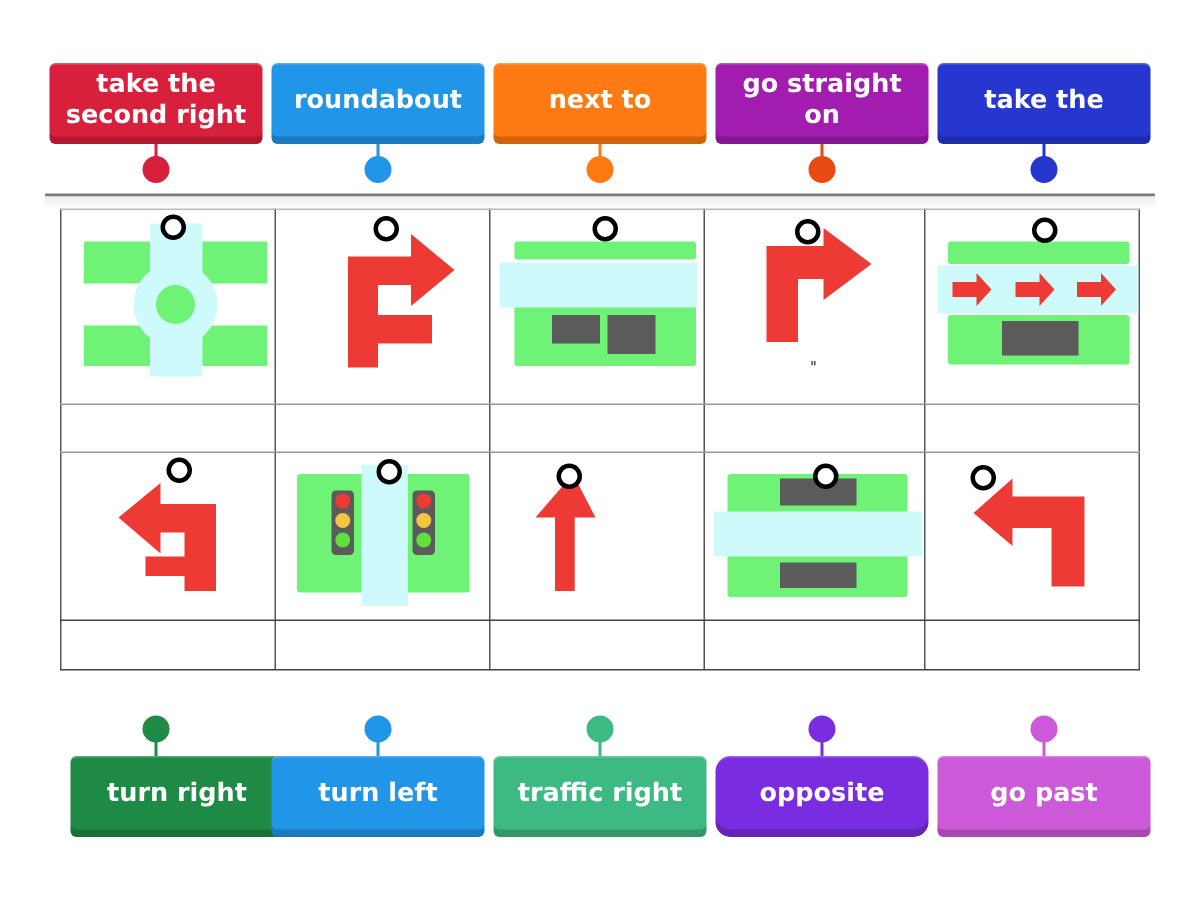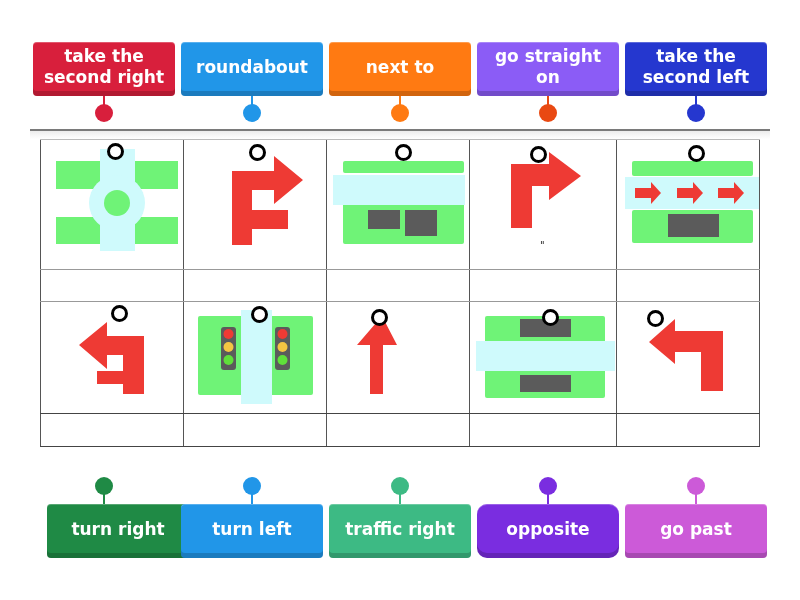--- a/index.html
+++ b/index.html
@@ -37,29 +37,28 @@
     <div class="label" style="left: 181px; background: rgb(33, 150, 232); top: 42px;">
       <span>roundabout</span>
     </div>
     <div class="pin" style="background: rgb(33, 150, 232); left: 251px; top: 96px;"></div>
     <div class="pin-dot" style="background: rgb(33, 150, 232); left: 243px; top: 104px;"></div>
     <div class="label" style="left: 329px; background: rgb(255, 122, 18); top: 42px;">
       <span>next to</span>
     </div>
     <div class="pin" style="background: rgb(255, 122, 18); left: 399px; top: 96px;"></div>
     <div class="pin-dot" style="background: rgb(255, 122, 18); left: 391px; top: 104px;"></div>
-    <div class="label" style="left: 477px; background: #8b5cf6; top: 42px; flex-direction: column;">
+    <div class="label" style="left: 477px; background: #a21caf; top: 42px; flex-direction: column;">
       <span>go straight</span>
       <span>on</span>
     </div>
     <div class="pin" style="background: rgb(233, 73, 18); left: 547px; top: 96px;"></div>
     <div class="pin-dot" style="background: rgb(233, 73, 18); left: 539px; top: 104px;"></div>
     <div class="label" style="left: 625px; background: rgb(37, 55, 207); top: 42px; flex-direction: column;">
       <span>take the</span>
-      <span>second left</span>
     </div>
     <div class="pin" style="background: rgb(37, 55, 207); left: 695px; top: 96px;"></div>
     <div class="pin-dot" style="background: rgb(37, 55, 207); left: 687px; top: 104px;"></div>
   </div>
 
 <div class="topbar"></div>
 <div class="topbar-shadow"></div>
 
 <div>
   <div class="grid-v" style="left:40px;top:139px;height:307px;"></div>

